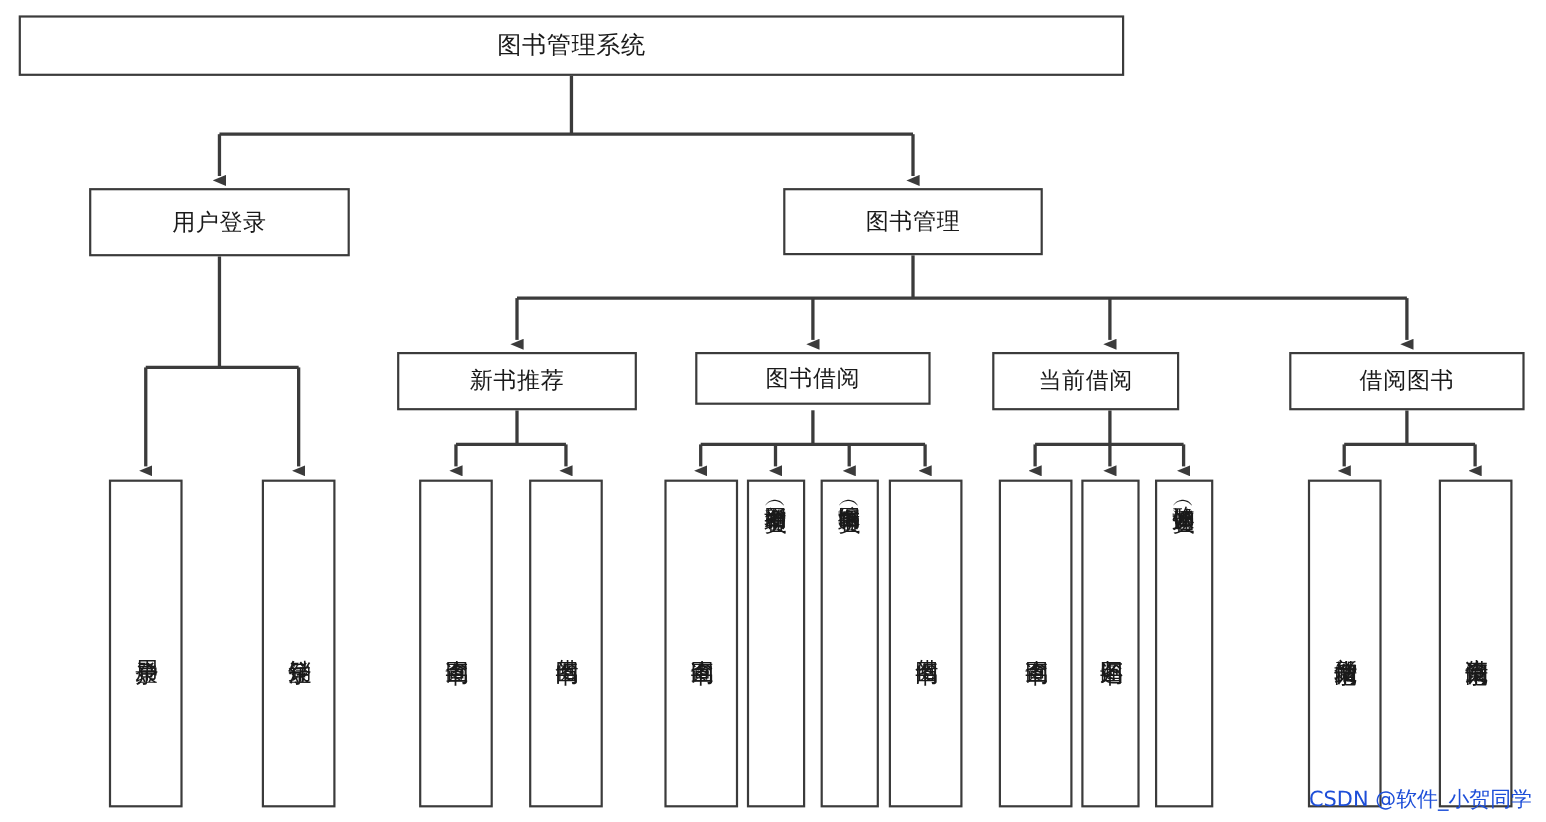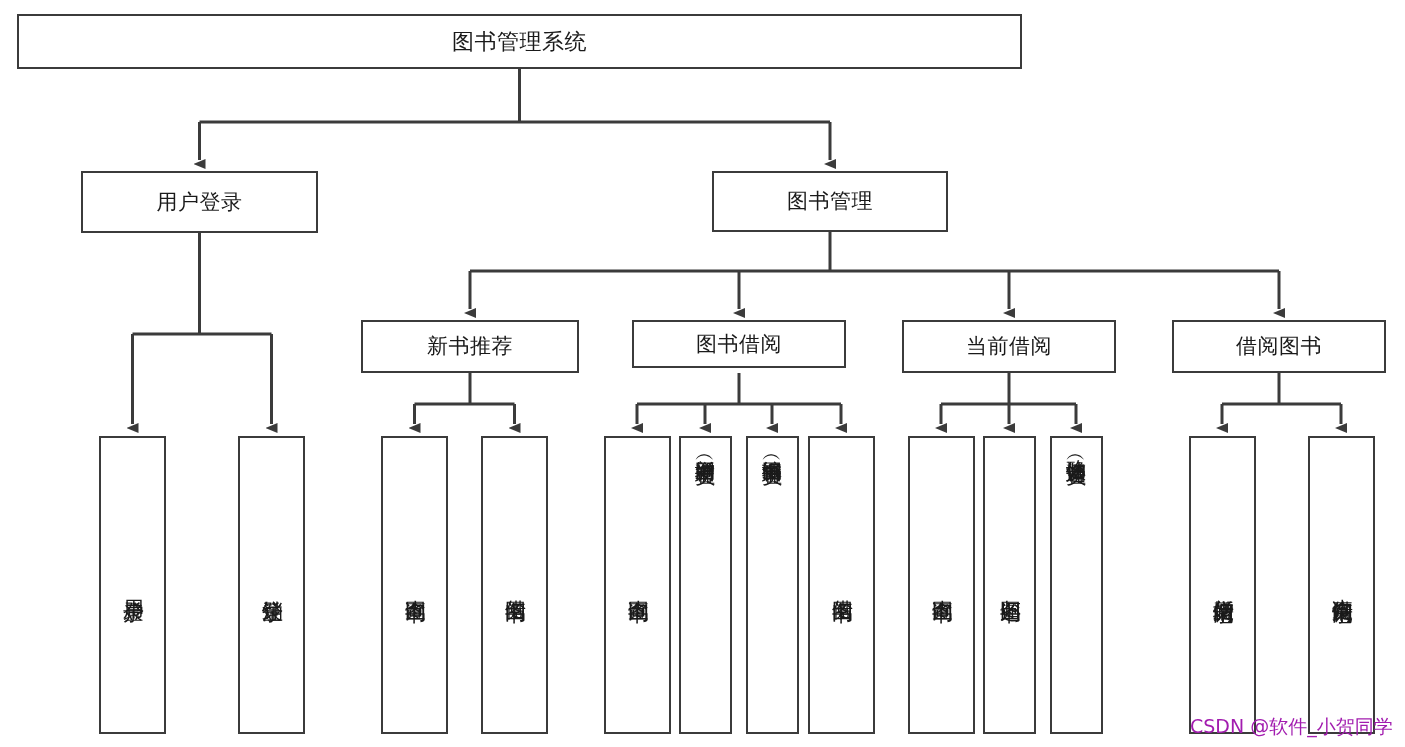--- a/index.html
+++ b/index.html
@@ -66,21 +66,21 @@
   .node.vert.tall .label {
     font-size: 20px;
     line-height: 1.1;
   }
   .node.vert.centered {
     align-items: center;
     padding-top: 0;
   }
   .watermark {
     position: absolute;
-    color: #a21caf;
+    color: #1d4ed8;
     font-size: 19px;
     white-space: nowrap;
     user-select: none;
   }
 </style>
 </head>
 <body>
 
 <div id="canvas">
 
@@ -149,21 +149,21 @@
   </div>
 
   <div class="node horiz" style="left:712px; top:171px; width:236px; height:61px;">
     <span class="label">图书管理</span>
   </div>
 
   <div class="node horiz" style="left:632px; top:320px; width:214px; height:48px;">
     <span class="label">图书借阅</span>
   </div>
 
-  <div class="node horiz" style="left:902px; top:320px; width:214px; height:53px;">
+  <div class="node horiz" style="left:902px; top:320px; width:170px; height:53px;">
     <span class="label">当前借阅</span>
   </div>
 
   <div class="node horiz" style="left:1172px; top:320px; width:214px; height:53px;">
     <span class="label">借阅图书</span>
   </div>
 
   <div class="node vert centered" style="left:99px; top:436px; width:67px; height:298px;">
     <span class="label">用户登录</span>
   </div>

